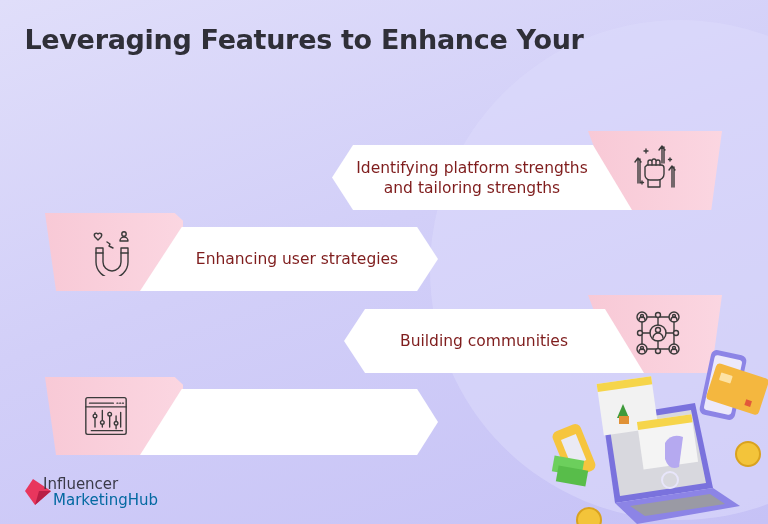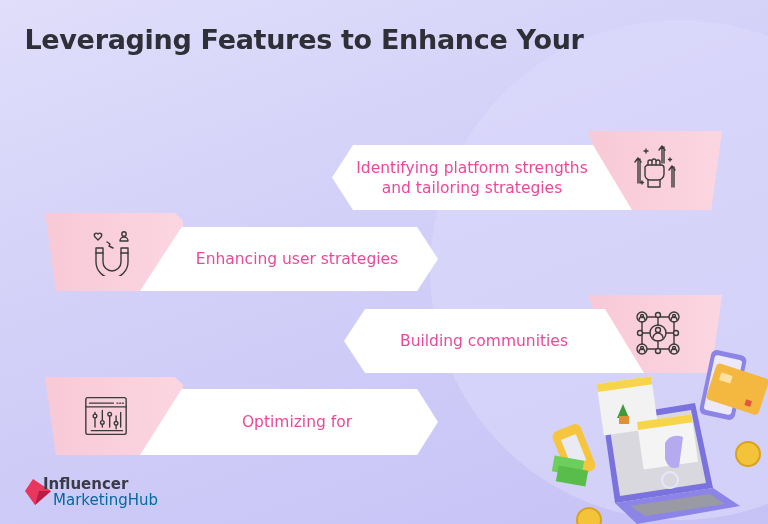--- a/index.html
+++ b/index.html
@@ -6,47 +6,47 @@
   body{width:768px;height:524px;overflow:hidden;position:relative;
     font-family:"DejaVu Sans","Liberation Sans",sans-serif;
     background:linear-gradient(160deg,#e0defa 0%,#d2cff8 45%,#c6c2f6 100%);}
   .bg-circle{position:absolute;border-radius:50%;background:rgba(220,218,252,0.55);}
   .title{position:absolute;left:0;top:18px;width:608px;text-align:center;
     font-weight:bold;font-size:27px;line-height:43px;color:#2f2f38;letter-spacing:-0.3px;}
   .pink{position:absolute;background:linear-gradient(90deg,#f8c9d6 0%,#fbd6e1 100%);}
   .pink.right{clip-path:polygon(0 0,100% 0,92% 100%,22% 100%);}
   .pink.left{clip-path:polygon(0 0,94% 0,100% 10%,100% 100%,8% 100%);}
   .white{position:absolute;background:#fff;display:flex;align-items:center;justify-content:center;
-    text-align:center;color:#ec4899;font-size:15.5px;line-height:20px;font-weight:500;
+    text-align:center;color:#7f1d1d;font-size:15.5px;line-height:20px;font-weight:500;
     filter:drop-shadow(0 2px 2px rgba(120,110,200,0.25));}
   .white.leftarrow{clip-path:polygon(7% 0,87% 0,100% 100%,7% 100%,0 50%);}
   .white.rightarrow{clip-path:polygon(14% 0,93% 0,100% 50%,93% 100%,0 100%);}
   .icon{position:absolute;width:48px;height:48px;}
   .icon svg{width:100%;height:100%;}
   .logo{position:absolute;left:25px;top:475px;}
   .logo .mark{position:absolute;left:0;top:4px;}
-  .logo .l1{position:absolute;left:18px;top:0;font-size:15px;font-weight:bold;color:#3a3a48;white-space:nowrap;}
+  .logo .l1{position:absolute;left:18px;top:0;font-size:15px;font-weight:normal;color:#3a3a48;white-space:nowrap;}
   .logo .l2{position:absolute;left:28px;top:16px;font-size:15px;color:#0369a1;white-space:nowrap;}
   .illus{position:absolute;left:545px;top:348px;width:223px;height:176px;}
 </style>
 </head>
 <body>
 
 <div class="bg-circle" style="left:430px;top:20px;width:500px;height:500px;"></div>
 
 <div class="title">
   <div>Leveraging Features to Enhance Your</div>
 </div>
 
 <div>
   <div class="pink right" style="left:588px;top:131px;width:134px;height:79px;"></div>
   <div class="white leftarrow" style="left:332px;top:145px;width:300px;height:65px;">
     <div style="padding-left:10px;padding-right:30px;">
       <div>Identifying platform strengths</div>
-      <div>and tailoring strategies</div>
+      <div>and tailoring strengths</div>
     </div>
   </div>
   <div class="icon" style="left:632px;top:143px;">
     <svg viewBox="0 0 48 48" fill="none" stroke="#3a3a3a" stroke-width="1.4" stroke-linecap="round" stroke-linejoin="round">
       <path d="M6 40V16M3 19l3-4 3 4M8 40V16"></path>
       <path d="M40 44V24M37 27l3-4 3 4M42 44V24"></path>
       <path d="M30 20V4M27 7l3-4 3 4M32 20V4"></path>
       <path d="M15 22h14a3 3 0 0 1 3 3v6a6 6 0 0 1-6 6h-8a5 5 0 0 1-5-5v-8z"></path>
       <path d="M16 22v-3a2 2 0 0 1 4 0v3M20 22v-4a2 2 0 0 1 4 0v4M24 22v-3a2 2 0 0 1 4 0v3"></path>
       <path d="M16 37v7h12v-7"></path>
@@ -105,21 +105,20 @@
       <path d="M13 8h8.5M26.5 8H35M13 40h8.5M26.5 40H35M8 13v8.5M8 26.5V35M40 13v8.5M40 26.5V35"></path>
       <path d="M24 8.5V16M24 32v7.5M8.5 24H16M32 24h7.5"></path>
     </svg>
   </div>
 </div>
 
 <div>
   <div class="pink left" style="left:45px;top:377px;width:138px;height:78px;"></div>
   <div class="white rightarrow" style="left:140px;top:389px;width:298px;height:66px;">
     <div style="padding-left:36px;padding-right:20px;">
-      <div>Optimizing for</div>
     </div>
   </div>
   <div class="icon" style="left:84px;top:394px;width:44px;height:44px;">
     <svg viewBox="0 0 48 48" fill="none" stroke="#3a3a3a" stroke-width="1.5" stroke-linecap="round">
       <rect x="2" y="4" width="44" height="40" rx="2"></rect>
       <path d="M6 10h26M36 10h1M39 10h1M42 10h1"></path>
       <path d="M2 14h44"></path>
       <path d="M8 40h34M40 20v16"></path>
       <path d="M12 20v16M20 18v18M28 20v16M35 24v14"></path>
       <circle cx="12" cy="24" r="2" fill="#fbd6e1"></circle>

